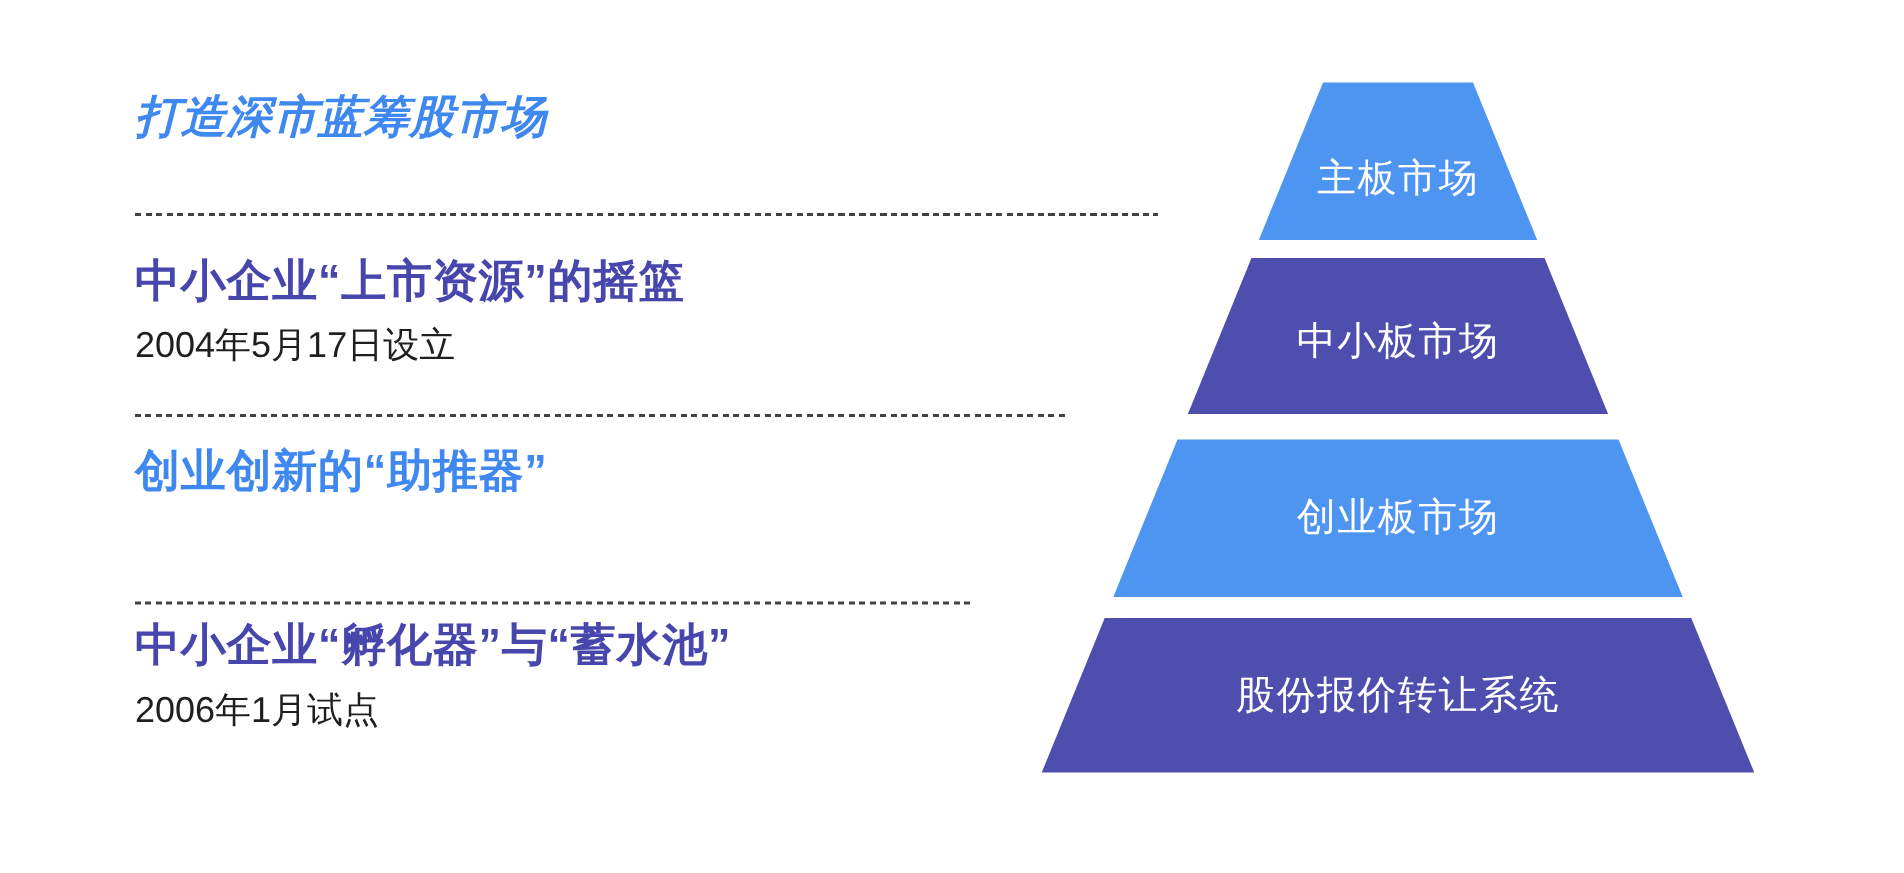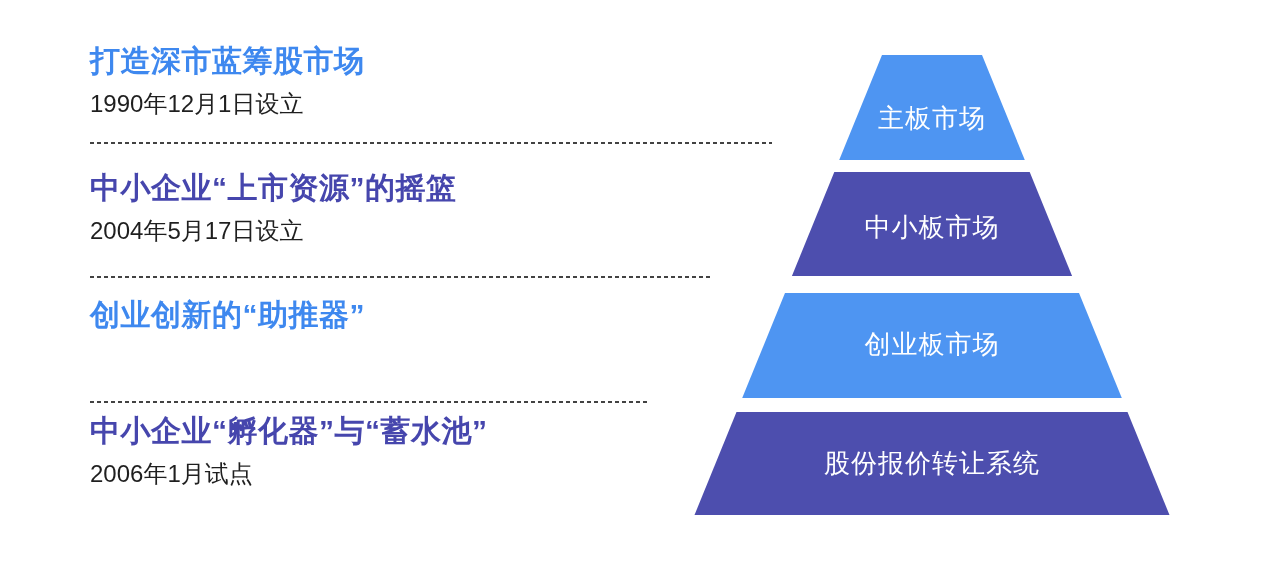--- a/index.html
+++ b/index.html
@@ -13,21 +13,21 @@
     height: 582px;
     background: var(--bg, #ffffff);
     font-family: "Liberation Sans", "DejaVu Sans", sans-serif;
     overflow: hidden;
   }
   .tl-item {
     position: absolute;
     left: 90px;
     width: 620px;
   }
-  .tl-item-1 { top: 42px; }
+  .tl-item-1 { top: 60px; font-style: italic; }
   .tl-item-2 { top: 169px; }
   .tl-item-3 { top: 296px; }
   .tl-item-4 { top: 412px; }
   .tl-title {
     font-size: 30px;
     font-weight: bold;
     line-height: 38px;
     letter-spacing: 0.5px;
     white-space: nowrap;
   }
@@ -64,21 +64,20 @@
     letter-spacing: 1px;
   }
 </style>
 </head>
 <body>
 
 <div class="canvas">
 
   <div class="tl-item tl-item-1">
     <div class="tl-title t-blue">打造深市蓝筹股市场</div>
-    <div class="tl-sub">1990年12月1日设立</div>
   </div>
   <div class="divider divider-1"></div>
 
   <div class="tl-item tl-item-2">
     <div class="tl-title t-indigo">中小企业“上市资源”的摇篮</div>
     <div class="tl-sub">2004年5月17日设立</div>
   </div>
   <div class="divider divider-2"></div>
 
   <div class="tl-item tl-item-3">

